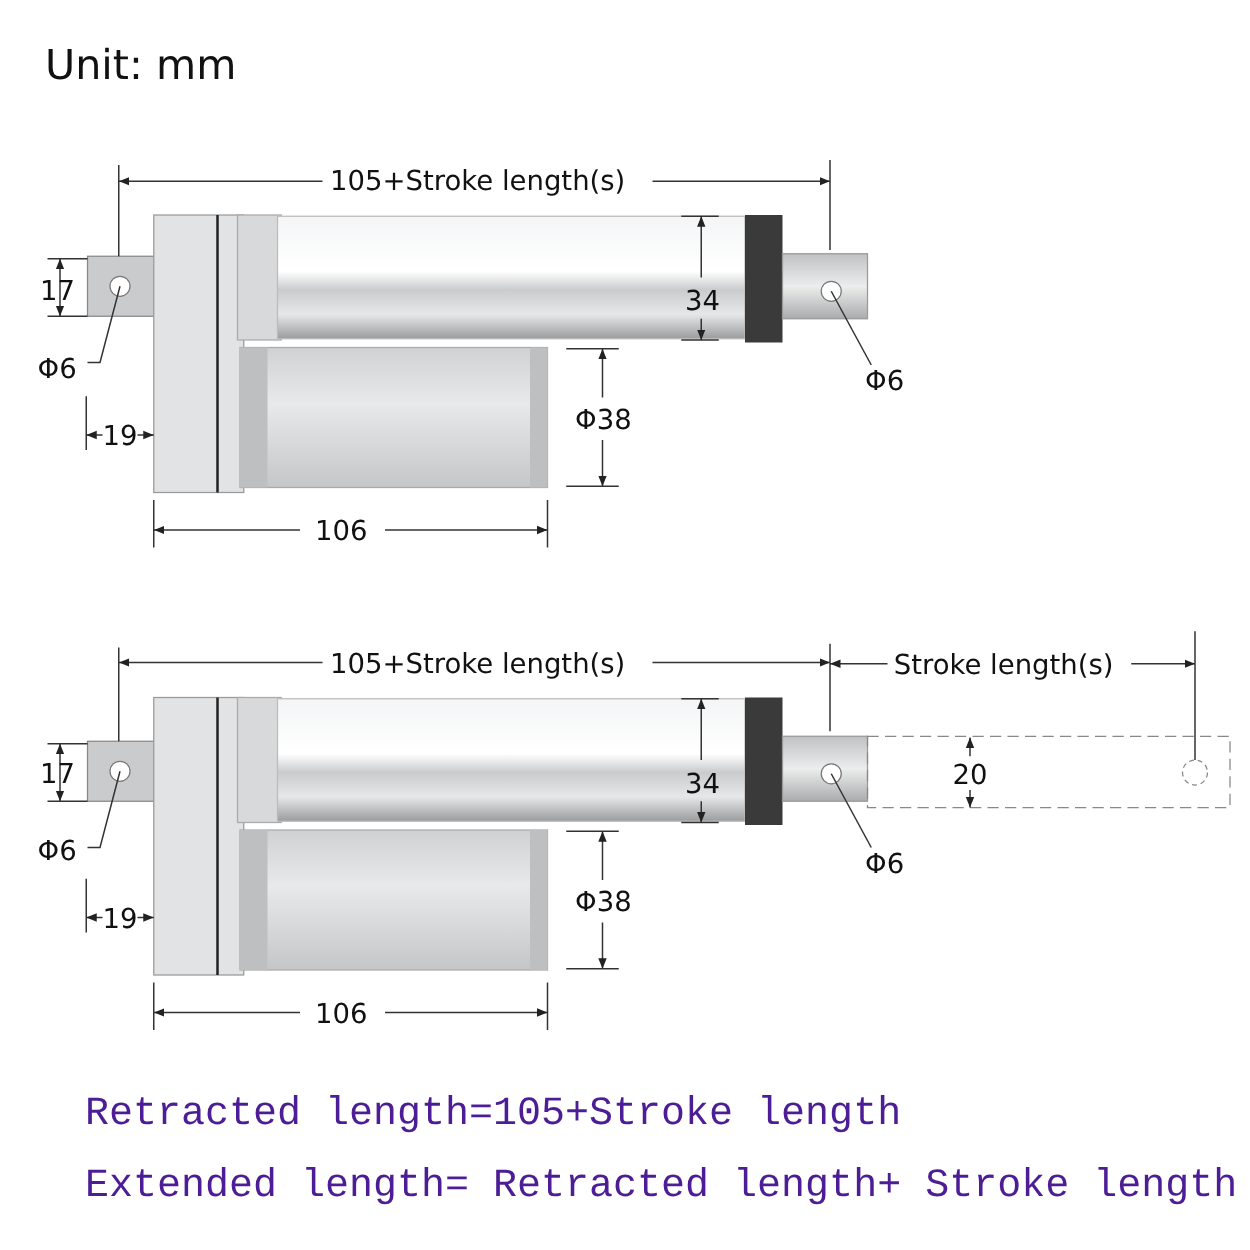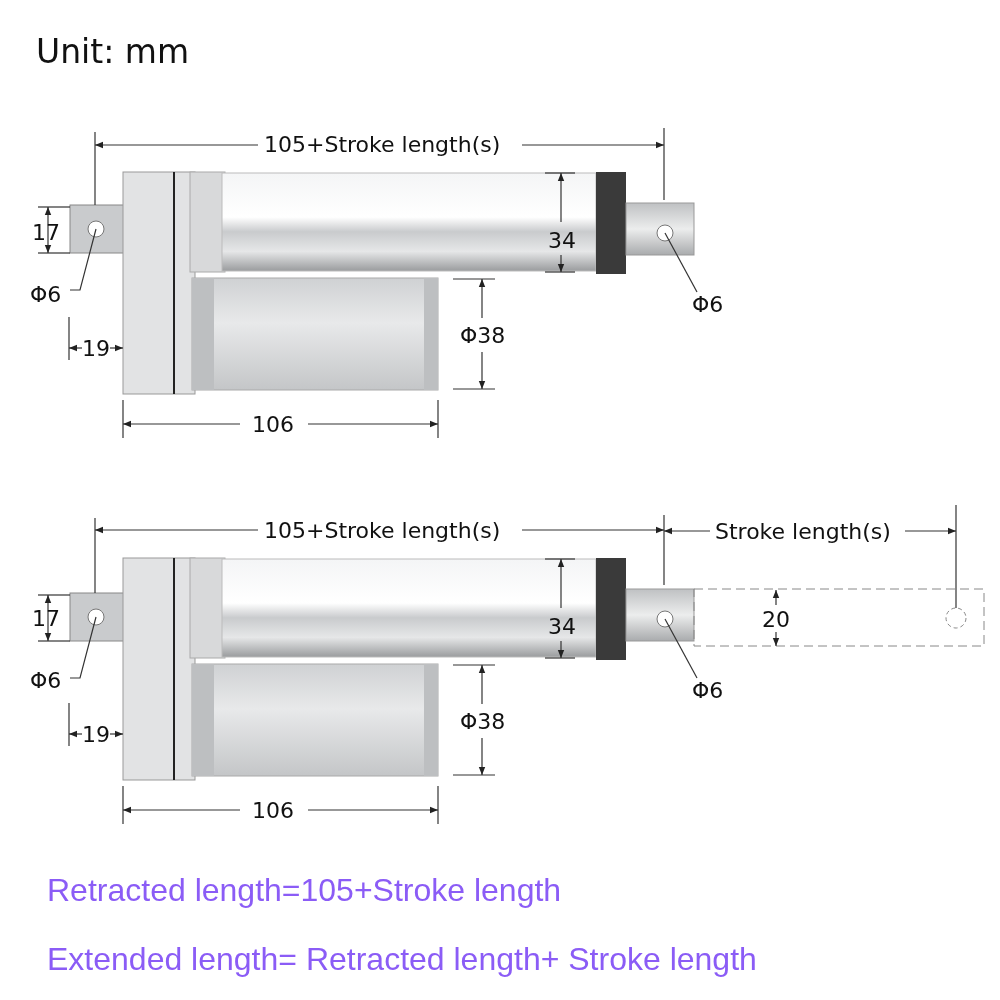--- a/index.html
+++ b/index.html
@@ -1,20 +1,20 @@
 <!DOCTYPE html>
 <html><head>
 <meta charset="utf-8">
 <style>
   html, body { margin:0; padding:0; background:#ffffff; }
   body { width:1000px; height:1000px; position:relative; overflow:hidden; font-family:"DejaVu Sans", sans-serif; }
   .title { position:absolute; left:36px; top:32px; font-size:33px; color:#111; font-family:"DejaVu Sans", sans-serif;text-align:right; }
   svg.dia { position:absolute; left:0; top:0; }
   .dimtext { font-family:"DejaVu Sans", sans-serif; font-size:22px; fill:#111; }
-  .note { position:absolute; left:47px; font-size:32px; color:#8b5cf6; font-family:Liberation Sans, sans-serif; white-space:nowrap; }
+  .note { position:absolute; left:68px; font-size:32px; color:#4c1d95; font-family:Liberation Mono, monospace; white-space:nowrap; }
 </style>
 </head>
 <body>
 
 <div class="title">Unit: mm</div>
 
 <svg class="dia" width="1000" height="1000" viewBox="0 0 1000 1000">
   <defs>
     <linearGradient id="tube" x1="0" y1="0" x2="0" y2="1">
       <stop offset="0" stop-color="#f4f5f6"></stop>
@@ -140,13 +140,13 @@
   <text class="dimtext" x="30" y="688">Φ6</text>
   <text class="dimtext" x="82" y="742">19</text>
   <text class="dimtext" x="548" y="634">34</text>
   <text class="dimtext" x="762" y="627">20</text>
   <text class="dimtext" x="692" y="698">Φ6</text>
   <text class="dimtext" x="460" y="729">Φ38</text>
   <text class="dimtext" x="252" y="818">106</text>
 </svg>
 
 <div class="note" style="top:872px;">Retracted length=105+Stroke length</div>
-<div class="note" style="top:930px;margin-top:11px;">Extended length= Retracted length+ Stroke length</div>
+<div class="note" style="top:930px;">Extended length= Retracted length+ Stroke length</div>
 
 </body></html>

